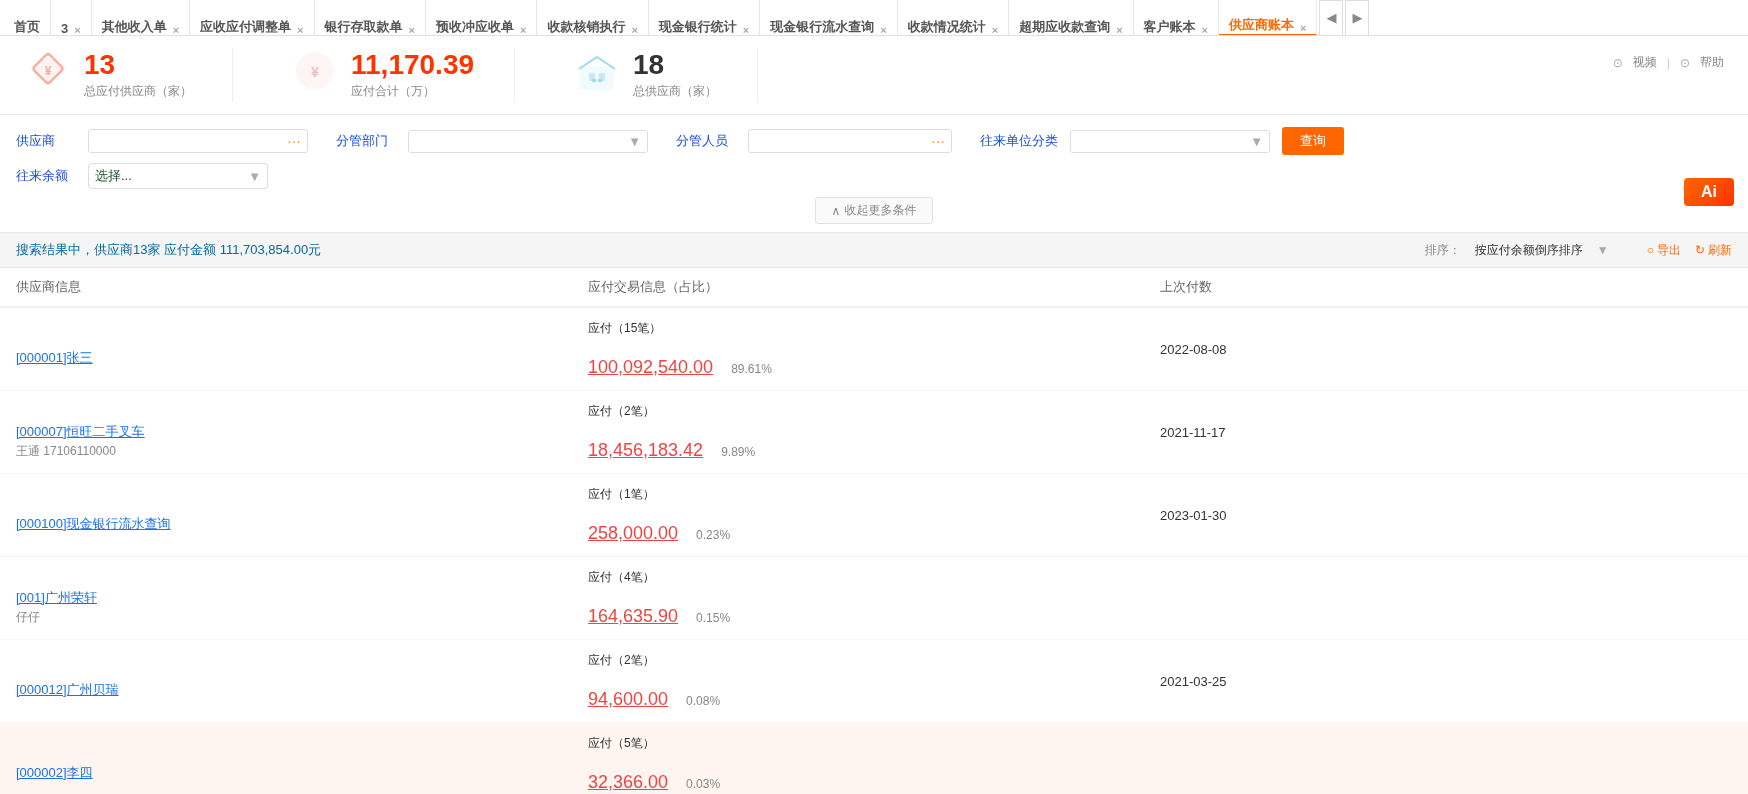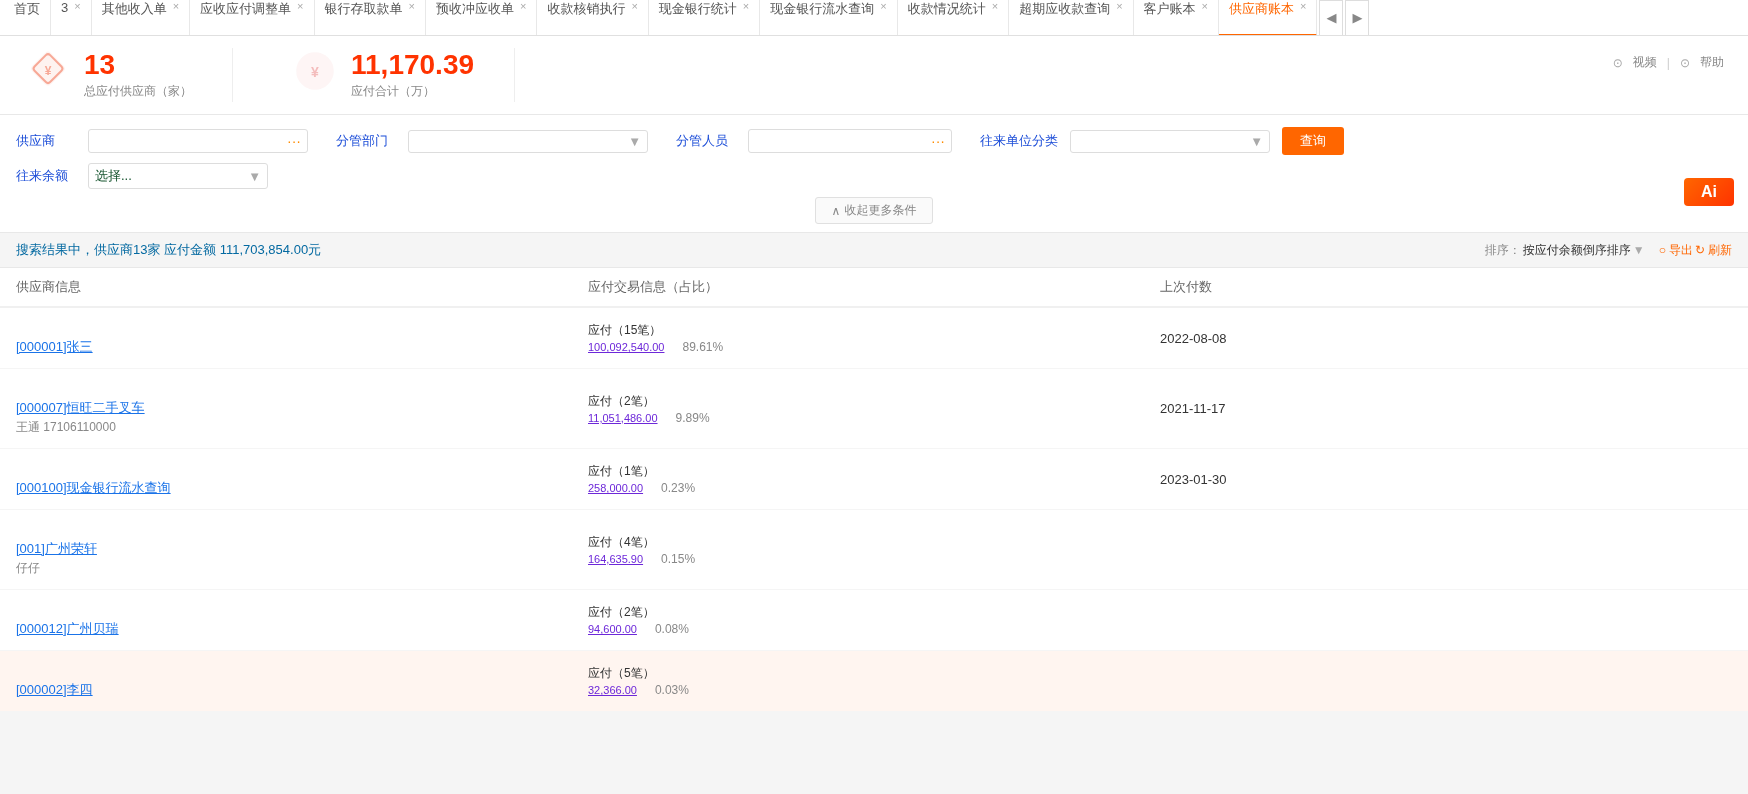--- a/index.html
+++ b/index.html
@@ -10,28 +10,29 @@
       background: #fff;
       border-bottom: 1px solid #e0e0e0;
       display: flex;
       align-items: center;
       height: 36px;
       overflow: hidden;
       padding: 0 4px;
     }
     .nav-tab {
       display: inline-flex;
-      align-items: flex-start;
+      align-items: flex-end;
       padding: 0 10px;
       height: 36px;
       white-space: nowrap;
       font-size: 13px;
       cursor: pointer;
       border-right: 1px solid #e8e8e8;
       color: #555;
+      font-weight: bold;
     }
     .nav-tab.active { color: #ff6600; border-bottom: 2px solid #ff6600; }
     .nav-tab .close-x { margin-left: 6px; color: #aaa; font-size: 11px; cursor: pointer; }
     .nav-arrow { width: 24px; height: 36px; display: flex; align-items: center; justify-content: center; cursor: pointer; color: #888; border: 1px solid #ddd; margin-left: 2px; }
 
     
     .stats-bar {
       background: #fff;
       display: flex;
       align-items: stretch;
@@ -129,21 +130,21 @@
     
     .result-bar {
       background: #f5f5f5;
       padding: 8px 16px;
       display: flex;
       align-items: center;
       justify-content: space-between;
       border-bottom: 1px solid #e8e8e8;
     }
     .result-info { font-size: 13px; color: #0369a1; }
-    .result-actions { display: flex; align-items: center; gap: 2px; font-size: 12px; color: #555; }
+    .result-actions { display: flex; align-items: center; gap: 14px; font-size: 12px; color: #555; }
     .result-actions .sort-label { color: #888; }
     .result-actions .sort-value { color: #333; cursor: pointer; }
     .result-actions .sort-arrow { color: #aaa; }
     .result-actions .btn-export, .result-actions .btn-refresh {
       display: flex; align-items: center; gap: 3px; cursor: pointer; color: #ff6600;
     }
 
     
     .data-table-wrap { background: #fff; }
     .table-header {
@@ -160,21 +161,21 @@
       grid-template-columns: 1fr 1fr 1fr;
       padding: 12px 16px;
       border-bottom: 1px solid #f5f5f5;
       align-items: center;
       font-size: 13px;
     }
     .table-row.highlighted { background: #fff5f0; }
     .row-supplier-name { color: #1a73e8; text-decoration: underline; cursor: pointer; font-size: 13px; margin-top: 18px; }
     .row-supplier-sub { color: #888; font-size: 12px; margin-top: 2px; }
     .row-payable-label { color: #333; font-size: 12px; }
-    .row-payable-amount { color: #6d28d9; font-size: 11px; font-weight: 500; text-decoration: underline; cursor: pointer; margin-top: 2px; }
+    .row-payable-amount { color: #ef4444; font-size: 18px; font-weight: 500; text-decoration: underline; cursor: pointer; margin-top: 20px; }
     .row-payable-pct { color: #888; font-size: 12px; margin-left: 10px; }
     .row-last-pay { color: #333; font-size: 13px; }
     .payable-row { display: flex; align-items: baseline; gap: 8px; }
 
     
     .ai-badge {
       position: fixed;
       right: 14px;
       top: 178px;
       background: linear-gradient(135deg, #ff6600, #ff3300);
@@ -272,20 +273,36 @@
         <circle cx="22" cy="22" r="18" fill="#f0a0a0" opacity="0.15" stroke="#f0a0a0" stroke-width="1.5"></circle>
         <text x="22" y="28" text-anchor="middle" font-size="14" fill="#f0a0a0" font-weight="bold">¥</text>
       </svg>
     </div>
     <div class="stat-text">
       <div class="big-num">11,170.39</div>
       <div class="label">应付合计（万）</div>
     </div>
   </div>
 
+  <div class="stat-block" style="padding-left:60px;">
+    <div class="stat-icon blue">
+      <svg width="44" height="44" viewBox="0 0 44 44" fill="none">
+        <rect x="6" y="18" width="32" height="22" rx="2" fill="#7bc8e8" opacity="0.15" stroke="#7bc8e8" stroke-width="1.5"></rect>
+        <rect x="14" y="24" width="6" height="8" rx="1" fill="#7bc8e8" opacity="0.5"></rect>
+        <rect x="24" y="24" width="6" height="8" rx="1" fill="#7bc8e8" opacity="0.5"></rect>
+        <polyline points="4,20 22,8 40,20" fill="none" stroke="#7bc8e8" stroke-width="2"></polyline>
+        <rect x="17" y="30" width="4" height="3" fill="#7bc8e8"></rect>
+        <rect x="23" y="30" width="4" height="3" fill="#7bc8e8"></rect>
+      </svg>
+    </div>
+    <div class="stat-text">
+      <div style="font-size:28px;font-weight:bold;color:#333;line-height:1.1;">18</div>
+      <div class="label">总供应商（家）</div>
+    </div>
+  </div>
 
   <div class="stat-spacer"></div>
   <div class="top-links">
     <span style="color:#aaa;">⊙</span>
     <a href="#">视频</a>
     <span class="divider">|</span>
     <span style="color:#aaa;">⊙</span>
     <a href="#">帮助</a>
   </div>
 </div>
@@ -375,21 +392,21 @@
   </div>
 
   <div class="table-row">
     <div>
       <div class="row-supplier-name">[000007]恒旺二手叉车</div>
       <div class="row-supplier-sub">王通  17106110000</div>
     </div>
     <div>
       <div class="row-payable-label">应付（2笔）</div>
       <div class="payable-row">
-        <span class="row-payable-amount">11,051,486.00</span>
+        <span class="row-payable-amount">18,456,183.42</span>
         <span class="row-payable-pct">9.89%</span>
       </div>
     </div>
     <div class="row-last-pay">2021-11-17</div>
   </div>
 
   <div class="table-row">
     <div>
       <div class="row-supplier-name">[000100]现金银行流水查询</div>
     </div>
@@ -422,20 +439,21 @@
     <div>
       <div class="row-supplier-name">[000012]广州贝瑞</div>
     </div>
     <div>
       <div class="row-payable-label">应付（2笔）</div>
       <div class="payable-row">
         <span class="row-payable-amount">94,600.00</span>
         <span class="row-payable-pct">0.08%</span>
       </div>
     </div>
+    <div class="row-last-pay">2021-03-25</div>
   </div>
 
   <div class="table-row highlighted">
     <div>
       <div class="row-supplier-name">[000002]李四</div>
     </div>
     <div>
       <div class="row-payable-label">应付（5笔）</div>
       <div class="payable-row">
         <span class="row-payable-amount">32,366.00</span>

